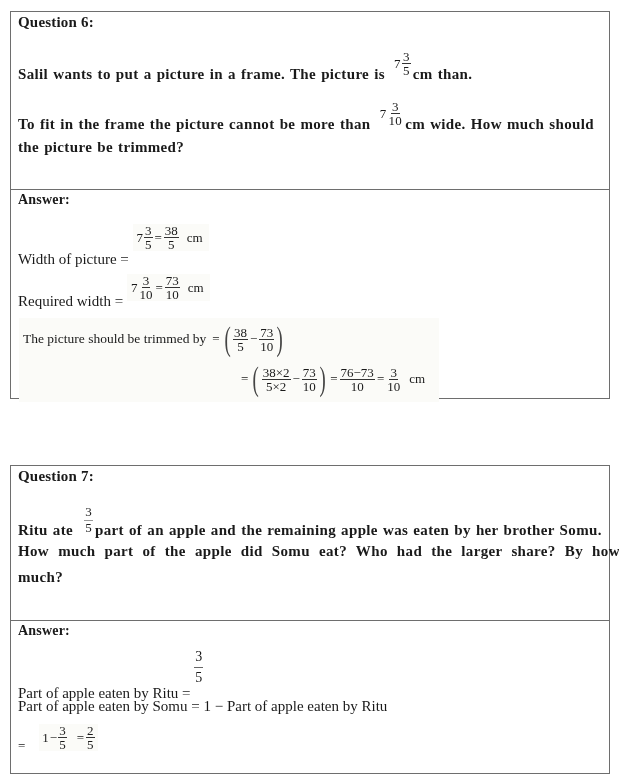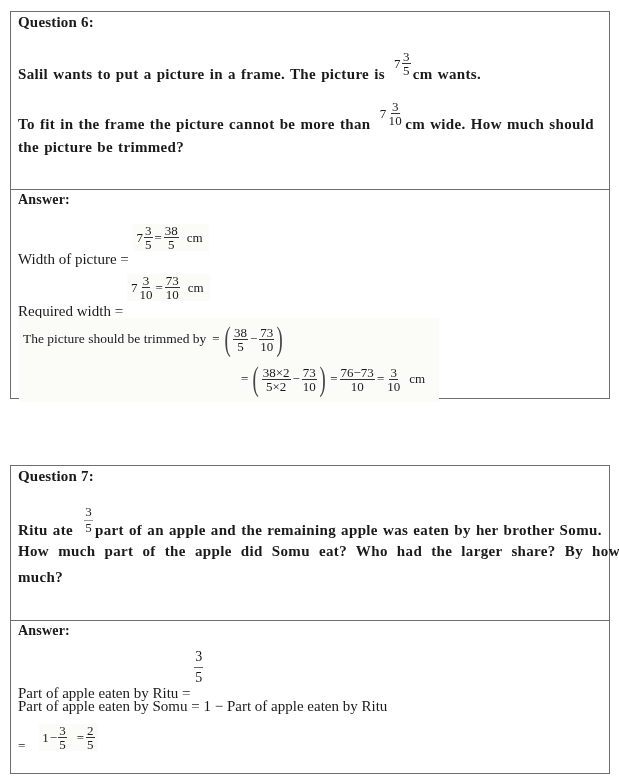--- a/index.html
+++ b/index.html
@@ -39,21 +39,21 @@
   <div class="heading" style="top:2px;">Question 6:</div>
 
   <div class="line qtext" style="top:50px;">
     <span>Salil wants to put a picture in a frame. The picture is</span>
     <span class="mixed q">
       <span class="whole">7</span>
       <span class="frac">
           <span class="num">3</span>
           <span class="den">5</span>
         </span>
-    </span><span>cm wants.</span>
+    </span><span>cm than.</span>
   </div>
 
   <div class="line qtext" style="top:100px;">
     <span>To fit in the frame the picture cannot be more than</span>
     <span class="mixed q">
       <span class="whole">7</span>
       <span class="frac">
           <span class="num">3</span>
           <span class="den">10</span>
         </span>
@@ -77,21 +77,21 @@
       <span class="op">=</span>
       <span class="frac">
           <span class="num">38</span>
           <span class="den">5</span>
         </span>
       <span class="op" style="margin-left:8px;">cm</span>
     </span>
   </div>
 
   <div class="line ans" style="top:262px;">
-    <span style="position:relative; top:24px;">Required width =</span>
+    <span style="position:relative; top:14px;">Required width =</span>
     <span class="shaded" style="display:inline-flex; align-items:center; padding:0 4px;">
       <span class="whole">7</span>
       <span class="frac">
           <span class="num">3</span>
           <span class="den">10</span>
         </span>
       <span class="op">=</span>
       <span class="frac">
           <span class="num">73</span>
           <span class="den">10</span>

